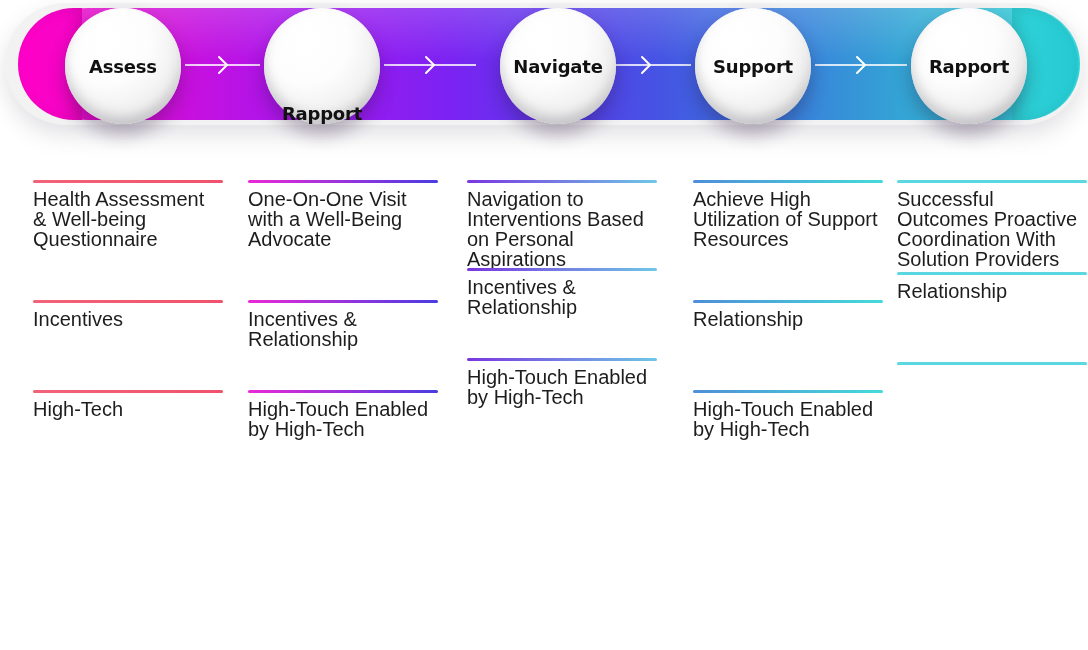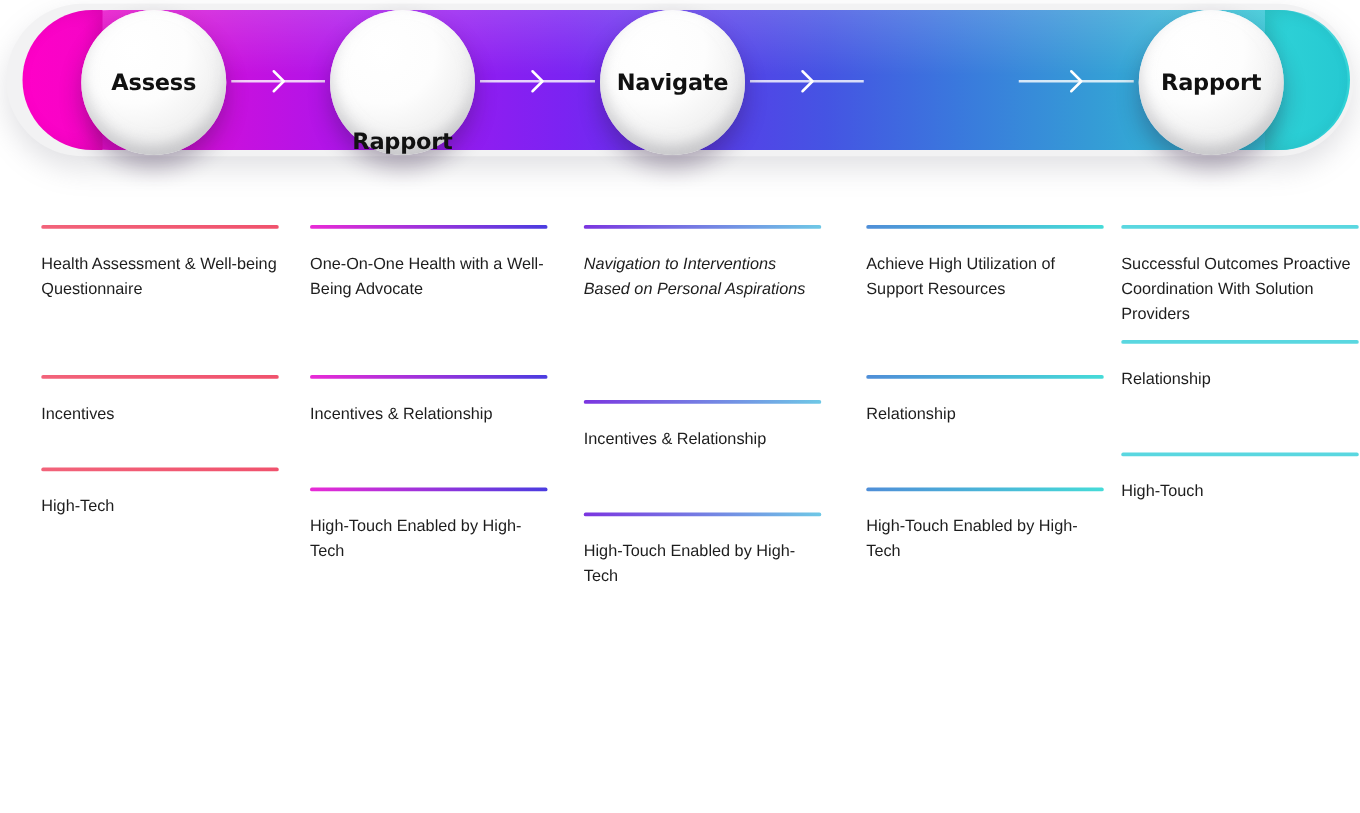--- a/index.html
+++ b/index.html
@@ -145,24 +145,24 @@
   .divider {
     height: 3px;
     border-radius: 2px;
     width: 100%;
   }
   .cell {
     position: relative;
   }
   .cell-text {
     font-family: "Liberation Sans", sans-serif;
-    font-size: 13px;
+    font-size: 20px;
     line-height: 20px;
     color: #1d1d1d;
-    padding-top: 18px;
+    padding-top: 6px;
   }
   .cell-r1 { height: 120px; }
   .cell-r2 { height: 90px; }
   .cell-r3 { height: 70px; }
 </style>
 </head>
 <body>
 
 <div id="process-band">
 
@@ -197,59 +197,62 @@
         </svg>
       </div>
     </div>
 
   <div class="node" id="node-0" style="left: 65px; top: 8px;">
     <span class="node-label">Assess</span>
   </div>
   <div class="node" id="node-1" style="left: 264px; top: 8px; align-items: flex-end;">
     <span class="node-label">Rapport</span>
   </div>
-  <div class="node" id="node-2" style="left: 480px; top: 8px;">
+  <div class="node" id="node-2" style="left: 500px; top: 8px;">
     <span class="node-label">Navigate</span>
+  </div>
+  <div class="node" id="node-3" style="left: 695px; top: 8px;">
+    <span class="node-label">Support</span>
   </div>
   <div class="node" id="node-4" style="left: 911px; top: 8px;">
     <span class="node-label">Rapport</span>
   </div>
 </div>
 
 <div id="columns">
     <div class="column" style="left: 33px; width: 190px;">
       <div class="cell cell-r1" style="height: 120px;">
         <div class="divider" style="background: linear-gradient(90deg, rgb(242, 99, 122), rgb(240, 82, 109));"></div>
         <div class="cell-text">Health Assessment &amp; Well-being Questionnaire</div>
       </div>
-      <div class="cell cell-r2" style="height: 74px;">
+      <div class="cell cell-r2" style="height: 90px;">
         <div class="divider" style="background: linear-gradient(90deg, rgb(242, 99, 122), rgb(240, 82, 109));"></div>
         <div class="cell-text">Incentives</div>
       </div>
       <div class="cell cell-r3" style="height: 70px;">
         <div class="divider" style="background: linear-gradient(90deg, rgb(242, 99, 122), rgb(240, 82, 109));"></div>
         <div class="cell-text">High-Tech</div>
       </div>
     </div>
     <div class="column" style="left: 248px; width: 190px;">
       <div class="cell cell-r1" style="height: 120px;">
         <div class="divider" style="background: linear-gradient(90deg, rgb(233, 42, 214), rgb(74, 60, 224));"></div>
-        <div class="cell-text">One-On-One Health with a Well-Being Advocate</div>
+        <div class="cell-text">One-On-One Visit with a Well-Being Advocate</div>
       </div>
       <div class="cell cell-r2" style="height: 90px;">
         <div class="divider" style="background: linear-gradient(90deg, rgb(233, 42, 214), rgb(74, 60, 224));"></div>
         <div class="cell-text">Incentives &amp; Relationship</div>
       </div>
       <div class="cell cell-r3" style="height: 70px;">
         <div class="divider" style="background: linear-gradient(90deg, rgb(233, 42, 214), rgb(74, 60, 224));"></div>
         <div class="cell-text">High-Touch Enabled by High-Tech</div>
       </div>
     </div>
     <div class="column" style="left: 467px; width: 190px;">
-      <div class="cell cell-r1" style="height: 140px; font-style: italic;">
+      <div class="cell cell-r1" style="height: 88px;">
         <div class="divider" style="background: linear-gradient(90deg, rgb(123, 53, 224), rgb(110, 200, 230));"></div>
         <div class="cell-text">Navigation to Interventions Based on Personal Aspirations</div>
       </div>
       <div class="cell cell-r2" style="height: 90px;">
         <div class="divider" style="background: linear-gradient(90deg, rgb(123, 53, 224), rgb(110, 200, 230));"></div>
         <div class="cell-text">Incentives &amp; Relationship</div>
       </div>
       <div class="cell cell-r3" style="height: 70px;">
         <div class="divider" style="background: linear-gradient(90deg, rgb(123, 53, 224), rgb(110, 200, 230));"></div>
         <div class="cell-text">High-Touch Enabled by High-Tech</div>
@@ -273,16 +276,15 @@
       <div class="cell cell-r1" style="height: 92px;">
         <div class="divider" style="background: linear-gradient(90deg, rgb(90, 215, 224), rgb(90, 215, 224));"></div>
         <div class="cell-text">Successful Outcomes Proactive Coordination With Solution Providers</div>
       </div>
       <div class="cell cell-r2" style="height: 90px;">
         <div class="divider" style="background: linear-gradient(90deg, rgb(90, 215, 224), rgb(90, 215, 224));"></div>
         <div class="cell-text">Relationship</div>
       </div>
       <div class="cell cell-r3" style="height: 70px;">
         <div class="divider" style="background: linear-gradient(90deg, rgb(90, 215, 224), rgb(90, 215, 224));"></div>
-        <div class="cell-text">High-Touch</div>
       </div>
     </div>
   </div>
 
 </body></html>

